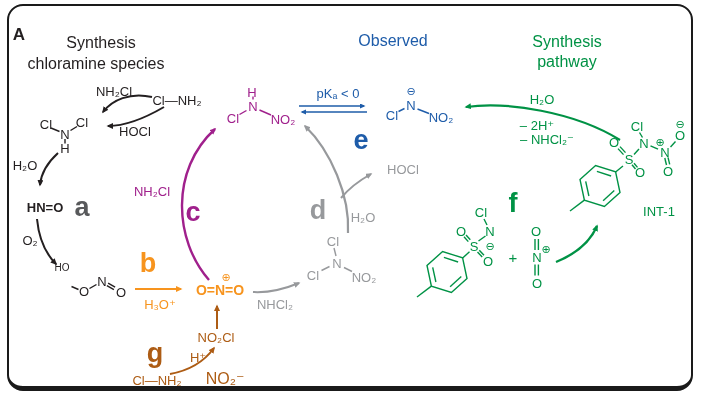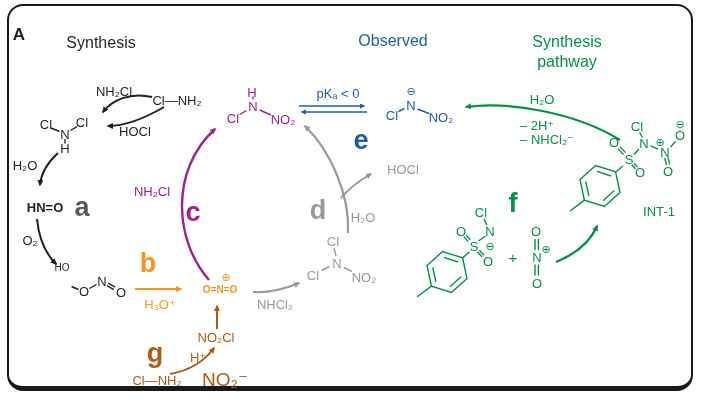--- a/index.html
+++ b/index.html
@@ -129,20 +129,21 @@
         <line x1="632" y1="164.8" x2="635.5" y2="169"></line>
         <line x1="650.5" y1="145.8" x2="658" y2="149.2"></line>
         <line x1="670.5" y1="147" x2="675.5" y2="141.5"></line>
         <line x1="664.8" y1="158" x2="666.5" y2="165"></line>
         <line x1="668" y1="157.3" x2="669.7" y2="164.3"></line>
       </g>
     </g>
   </svg>
 
   <span class="title" id="t-start1">Synthesis</span>
+  <span class="title" id="t-start2">chloramine species</span>
   <span class="title" id="t-obs1">Observed</span>
   <span class="title" id="t-syn1">Synthesis</span>
   <span class="title" id="t-syn2">pathway</span>
 
   <div>
       <span class="lbl" style="left: 19px; top: 34px; color: var(--c-black); font-size: 17px; font-weight: bold;">A</span>
       <span class="lbl" style="left: 114px; top: 91px; color: var(--c-black); font-size: 13px;">NH₂Cl</span>
       <span class="lbl" style="left: 177px; top: 100px; color: var(--c-black); font-size: 13px;">Cl—NH₂</span>
       <span class="lbl" style="left: 135px; top: 131px; color: var(--c-black); font-size: 13px;">HOCl</span>
       <span class="lbl" style="left: 46px; top: 124px; color: var(--c-black); font-size: 13px;">Cl</span>
@@ -152,21 +153,21 @@
       <span class="lbl" style="left: 25px; top: 165px; color: var(--c-black); font-size: 13px;">H₂O</span>
       <span class="lbl" style="left: 45px; top: 207px; color: var(--c-black); font-size: 13px; font-weight: bold;">HN=O</span>
       <span class="lbl" style="left: 82px; top: 207px; color: var(--c-dark); font-size: 27px; font-weight: bold;">a</span>
       <span class="lbl" style="left: 30px; top: 240px; color: var(--c-black); font-size: 13px;">O₂</span>
       <span class="lbl" style="left: 62px; top: 268px; color: var(--c-black); font-size: 10px;">HO</span>
       <span class="lbl" style="left: 84px; top: 291px; color: var(--c-black); font-size: 13px;">O</span>
       <span class="lbl" style="left: 102px; top: 281px; color: var(--c-black); font-size: 13px;">N</span>
       <span class="lbl" style="left: 121px; top: 292px; color: var(--c-black); font-size: 13px;">O</span>
       <span class="lbl" style="left: 148px; top: 263px; color: var(--c-orange); font-size: 27px; font-weight: bold;">b</span>
       <span class="lbl" style="left: 160px; top: 304px; color: var(--c-orange); font-size: 13px;">H₃O⁺</span>
-      <span class="lbl" style="left: 220px; top: 290px; color: var(--c-orange); font-size: 10px; font-weight: bold;">O=N=O</span>
+      <span class="lbl" style="left: 220px; top: 290px; color: var(--c-orange); font-size: 14px; font-weight: bold;">O=N=O</span>
       <span class="lbl" style="left: 226px; top: 277px; color: var(--c-orange); font-size: 11px;">⊕</span>
       <span class="lbl" style="left: 152px; top: 191px; color: var(--c-purple); font-size: 13px;">NH₂Cl</span>
       <span class="lbl" style="left: 193px; top: 212px; color: var(--c-purple); font-size: 27px; font-weight: bold;">c</span>
       <span class="lbl" style="left: 252px; top: 92px; color: var(--c-purple); font-size: 13px;">H</span>
       <span class="lbl" style="left: 253px; top: 106px; color: var(--c-purple); font-size: 13px;">N</span>
       <span class="lbl" style="left: 233px; top: 118px; color: var(--c-purple); font-size: 13px;">Cl</span>
       <span class="lbl" style="left: 283px; top: 119px; color: var(--c-purple); font-size: 13px;">NO₂</span>
       <span class="lbl" style="left: 338px; top: 93px; color: var(--c-blue); font-size: 13px;">pKₐ &lt; 0</span>
       <span class="lbl" style="left: 361px; top: 140px; color: var(--c-blue); font-size: 27px; font-weight: bold;">e</span>
       <span class="lbl" style="left: 411px; top: 91px; color: var(--c-blue); font-size: 11px;">⊖</span>
@@ -177,21 +178,21 @@
       <span class="lbl" style="left: 363px; top: 217px; color: var(--c-gray); font-size: 13px;">H₂O</span>
       <span class="lbl" style="left: 403px; top: 169px; color: var(--c-gray); font-size: 13px;">HOCl</span>
       <span class="lbl" style="left: 275px; top: 304px; color: var(--c-gray); font-size: 13px;">NHCl₂</span>
       <span class="lbl" style="left: 333px; top: 241px; color: var(--c-gray); font-size: 13px;">Cl</span>
       <span class="lbl" style="left: 337px; top: 263px; color: var(--c-gray); font-size: 13px;">N</span>
       <span class="lbl" style="left: 313px; top: 275px; color: var(--c-gray); font-size: 13px;">Cl</span>
       <span class="lbl" style="left: 364px; top: 277px; color: var(--c-gray); font-size: 13px;">NO₂</span>
       <span class="lbl" style="left: 155px; top: 353px; color: var(--c-brown); font-size: 27px; font-weight: bold;">g</span>
       <span class="lbl" style="left: 157px; top: 380px; color: var(--c-brown); font-size: 13px;">Cl—NH₂</span>
       <span class="lbl" style="left: 198px; top: 357px; color: var(--c-brown); font-size: 13px;">H⁺</span>
-      <span class="lbl" style="left: 225px; top: 379px; color: var(--c-brown); font-size: 19px;">NO₂⁻</span>
+      <span class="lbl" style="left: 225px; top: 379px; color: var(--c-brown); font-size: 16px;">NO₂⁻</span>
       <span class="lbl" style="left: 216px; top: 337px; color: var(--c-brown); font-size: 13px;">NO₂Cl</span>
       <span class="lbl" style="left: 542px; top: 99px; color: var(--c-green); font-size: 13px;">H₂O</span>
       <span class="lbl" style="left: 537px; top: 125px; color: var(--c-green); font-size: 13px;">– 2H⁺</span>
       <span class="lbl" style="left: 547px; top: 139px; color: var(--c-green); font-size: 13px;">– NHCl₂⁻</span>
       <span class="lbl" style="left: 513px; top: 203px; color: var(--c-green); font-size: 27px; font-weight: bold;">f</span>
       <span class="lbl" style="left: 481px; top: 212px; color: var(--c-green); font-size: 13px;">Cl</span>
       <span class="lbl" style="left: 490px; top: 231px; color: var(--c-green); font-size: 13px;">N</span>
       <span class="lbl" style="left: 490px; top: 246px; color: var(--c-green); font-size: 11px;">⊖</span>
       <span class="lbl" style="left: 474px; top: 246px; color: var(--c-green); font-size: 13px;">S</span>
       <span class="lbl" style="left: 461px; top: 231px; color: var(--c-green); font-size: 13px;">O</span>

